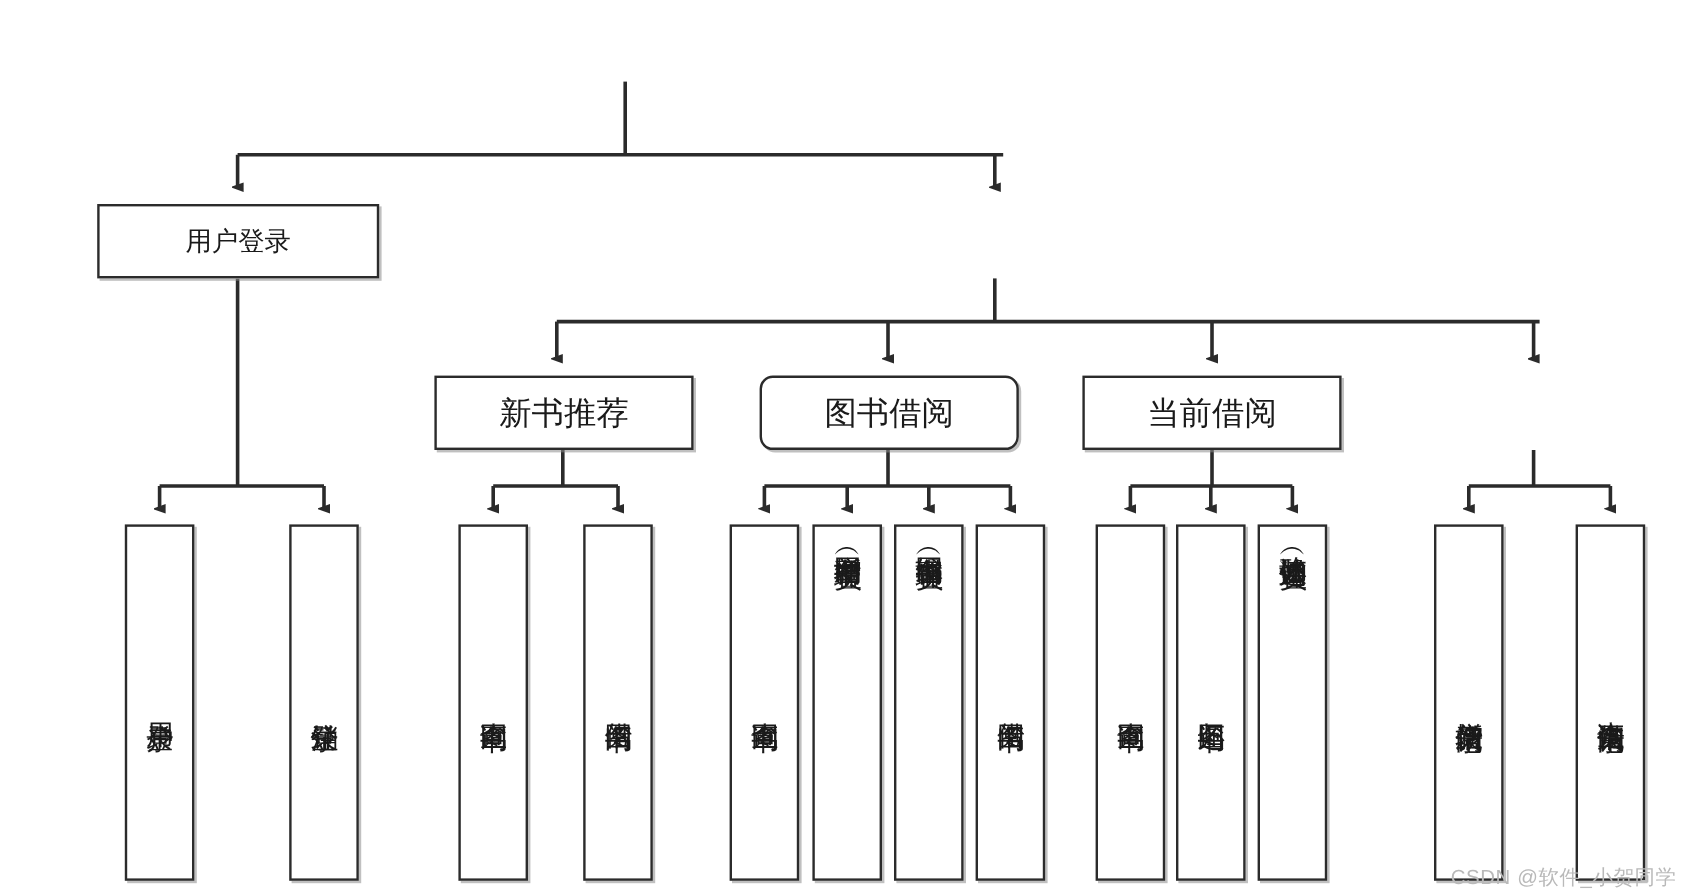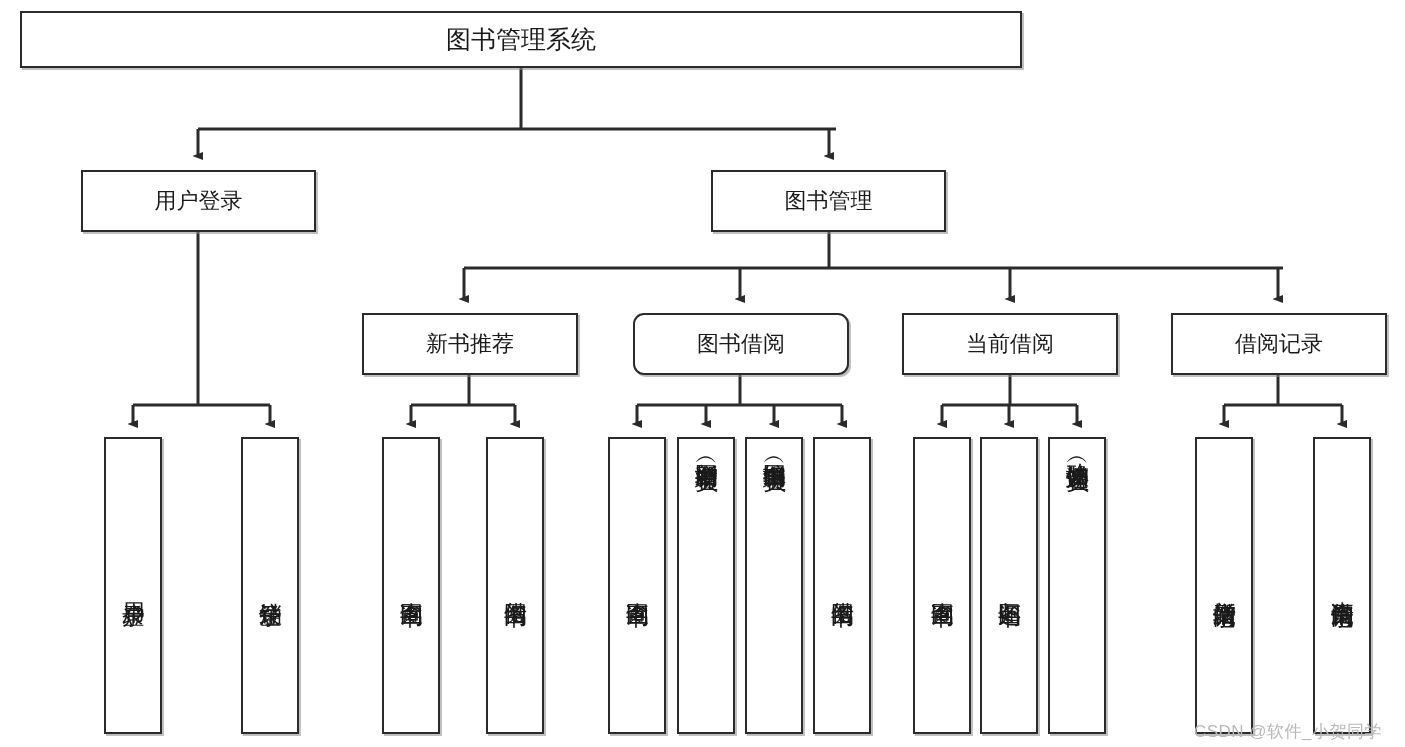--- a/index.html
+++ b/index.html
@@ -18,21 +18,21 @@
     border:2.5px solid #2b2b2b;
     background:#ffffff;
     display:flex;
     align-items:center;
     justify-content:center;
     color:#1a1a1a;
     box-shadow:2px 2px 0 rgba(140,140,140,.55);
   }
   .node.level0{font-size:25px;}
   .node.level1{font-size:22px;}
-  .node.level2{font-size:22px;}
+  .node.level2{font-size:27px;}
 
   .leaf{
     position:absolute;
     box-sizing:border-box;
     border:2.5px solid #2b2b2b;
     background:#ffffff;
     box-shadow:2px 2px 0 rgba(140,140,140,.55);
     display:flex;
     align-items:flex-start;
     justify-content:center;
@@ -44,21 +44,21 @@
     font-size:23px;
     line-height:1.04;
     letter-spacing:1px;
     color:#1a1a1a;
     white-space:nowrap;
   }
   .leaf.centerv{align-items:center;}
 
   #watermark{
     position:absolute;
-    right:23px;
+    right:8px;
     bottom:4px;
     font-size:17px;
     color:#b9b9b9;
     letter-spacing:.5px;
     pointer-events:none;
   }
 </style>
 </head>
 <body>
 
@@ -107,42 +107,33 @@
       <path d="M1009,405 L1009,424" marker-end="url(#arrow)"></path>
       <path d="M1077,405 L1077,424" marker-end="url(#arrow)"></path>
 
       <path d="M1278,375 L1278,405"></path>
       <path d="M1224,405 L1342,405"></path>
       <path d="M1224,405 L1224,424" marker-end="url(#arrow)"></path>
       <path d="M1342,405 L1342,424" marker-end="url(#arrow)"></path>
     </g>
   </svg>
 
-  <div class="node level0" style="left:20px;top:11px;width:1002px;height:57px;">
-    <span>图书管理系统</span>
-  </div>
 
   <div class="node level1" style="left:81px;top:170px;width:235px;height:62px;">
     <span>用户登录</span>
-  </div>
-  <div class="node level1" style="left:711px;top:170px;width:235px;height:62px;">
-    <span>图书管理</span>
   </div>
 
   <div class="node level2" style="left:362px;top:313px;width:216px;height:62px;">
     <span>新书推荐</span>
   </div>
   <div class="node level2" style="left:633px;top:313px;width:216px;height:62px;border-radius:11px;">
     <span>图书借阅</span>
   </div>
   <div class="node level2" style="left:902px;top:313px;width:216px;height:62px;text-align:right;">
     <span>当前借阅</span>
-  </div>
-  <div class="node level2" style="left:1171px;top:313px;width:216px;height:62px;">
-    <span>借阅记录</span>
   </div>
 
   <div class="leaf centerv" style="left:104px;top:437px;width:58px;height:297px;">
     <span class="vtext">用户登录</span>
   </div>
   <div class="leaf centerv" style="left:241px;top:437px;width:58px;height:297px;">
     <span class="vtext">注销登录</span>
   </div>
 
   <div class="leaf centerv" style="left:382px;top:437px;width:58px;height:297px;">

